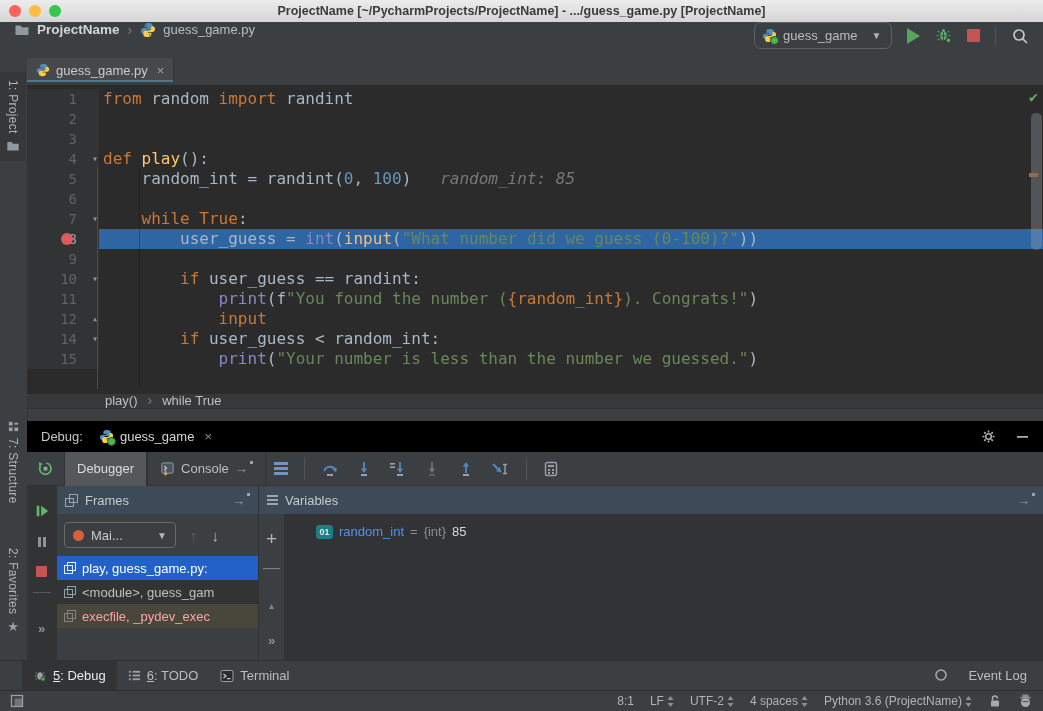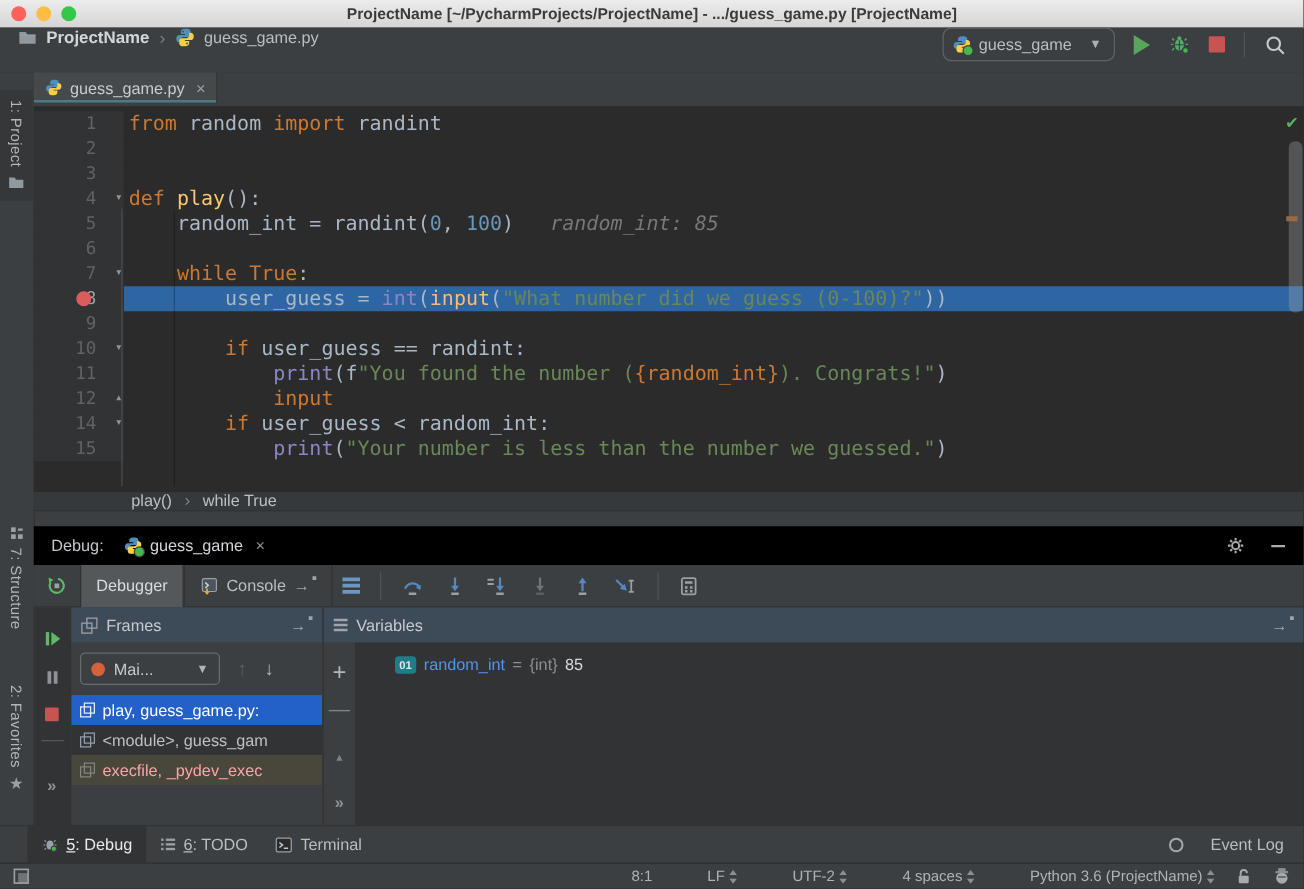--- a/index.html
+++ b/index.html
@@ -122,27 +122,27 @@
   .vname{color:#5394ec;}
   .vtype{color:#8c8f92;}
   .vval{color:#d5d8da;}
 
   
   .twbar{position:absolute;left:0;top:660px;right:0;height:30px;background:#3c3f41;border-top:1px solid #323232;
     display:flex;align-items:center;padding-left:22px;box-sizing:border-box;}
   .twitem{display:flex;align-items:center;gap:6px;height:30px;padding:0 11px;}
   .twitem.active{background:#313335;color:#e8eaec;}
   .mn{text-decoration:underline;}
-  .tw-right{margin-left:auto;display:flex;align-items:flex-end;gap:20px;padding-right:16px;}
+  .tw-right{margin-left:auto;display:flex;align-items:flex-start;gap:20px;padding-right:16px;}
 
   
   .statusbar{position:absolute;left:0;top:690px;right:0;height:21px;background:#3c3f41;border-top:1px solid #2c2e2f;
     display:flex;align-items:center;padding:0 10px;font-size:12px;color:#b0b3b5;box-sizing:border-box;}
   .sb-right{margin-left:auto;display:flex;align-items:center;gap:16px;}
-  .sbitem{display:flex;align-items:center;gap:3px;margin-left:28px;}
+  .sbitem{display:flex;align-items:center;gap:3px;}
 </style>
 </head>
 <body>
 
 <div id="app">
 
   <div class="titlebar">
     <div class="traffic">
       <span class="tl r"></span>
       <span class="tl y"></span>

